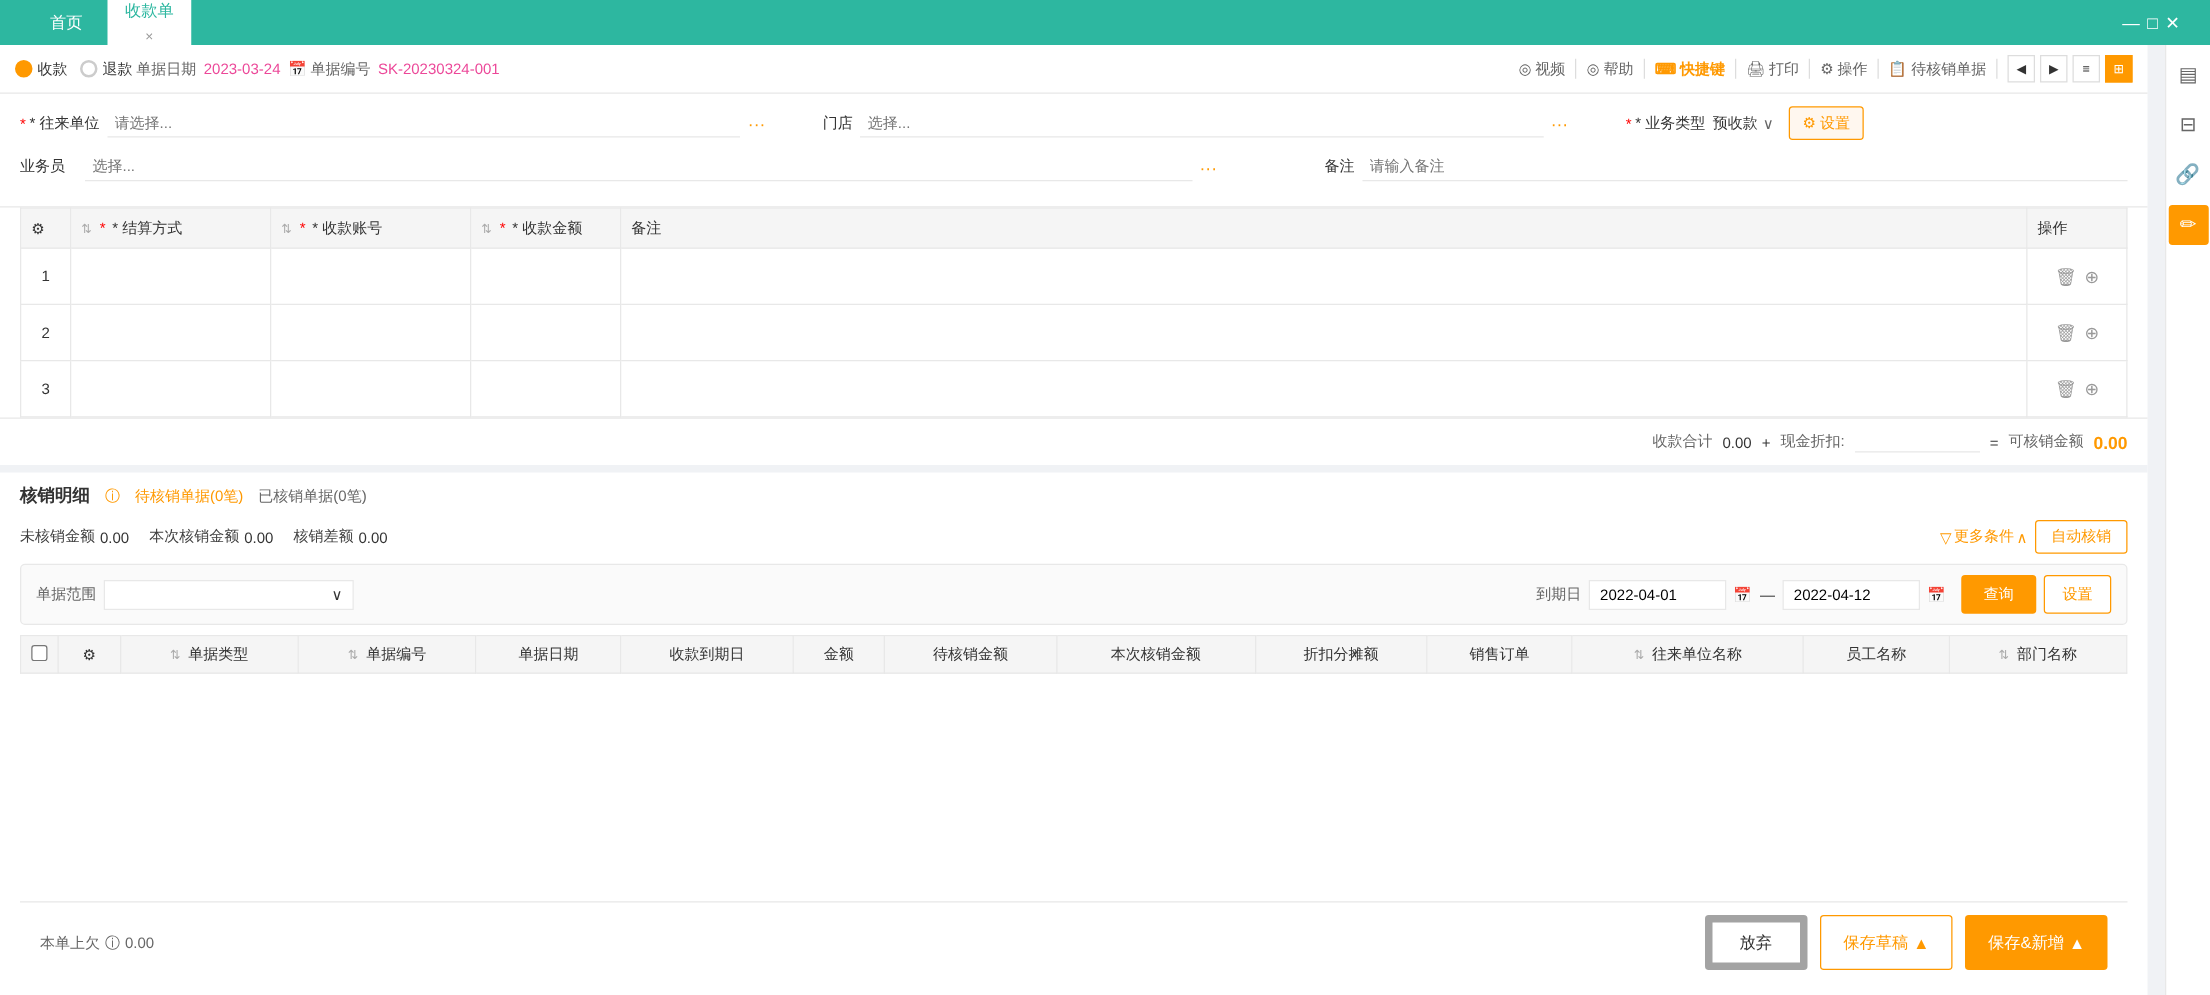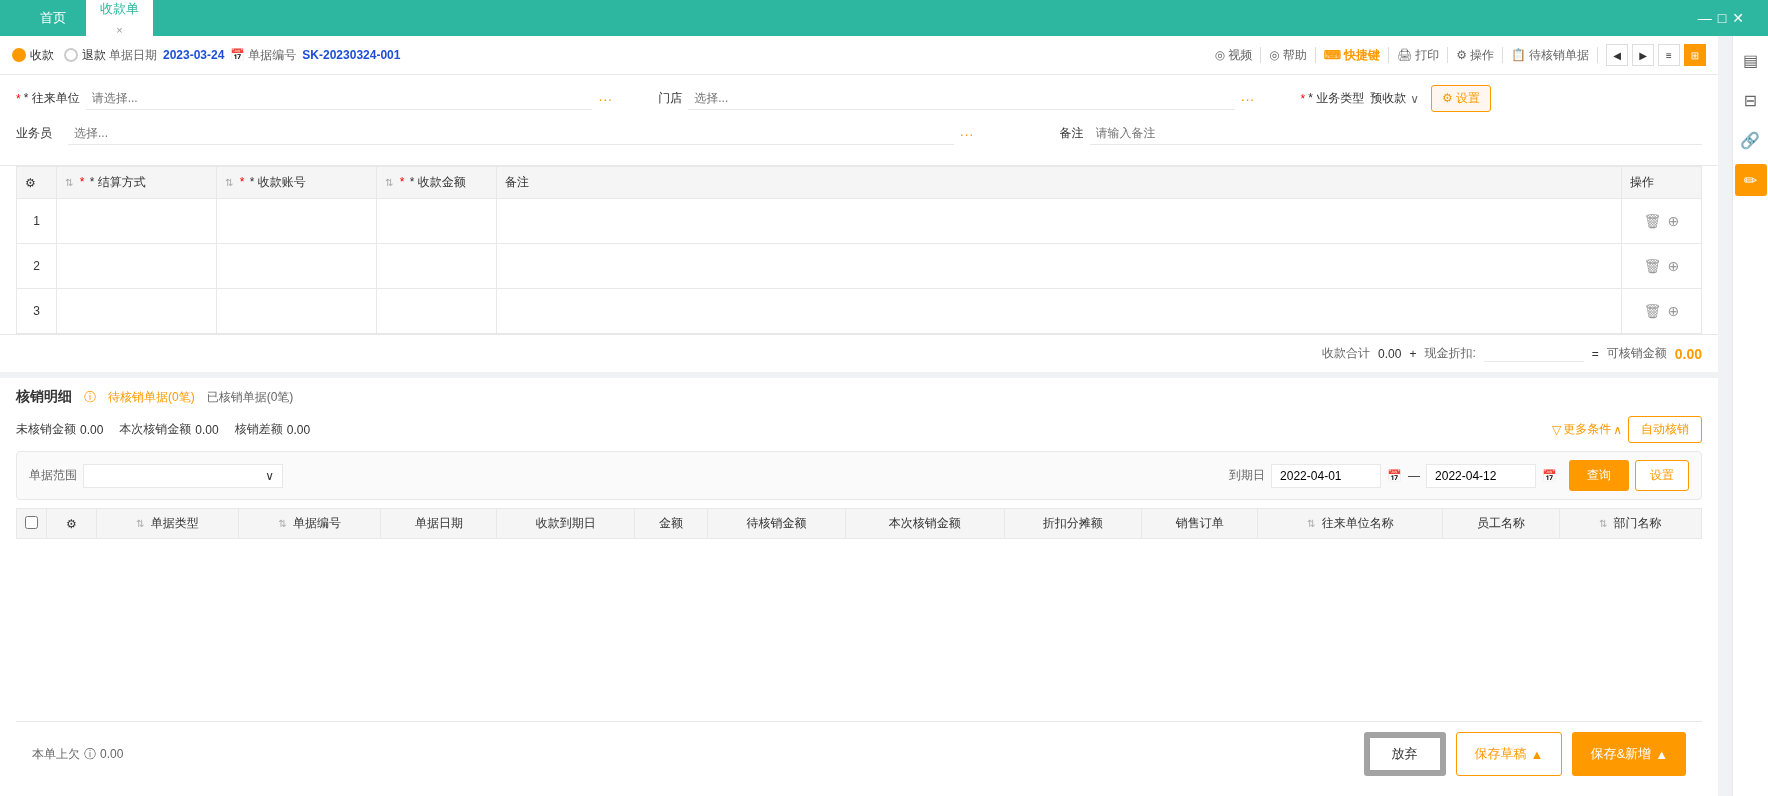--- a/index.html
+++ b/index.html
@@ -53,21 +53,21 @@
       border-bottom: 1px solid #e8e8e8;
       gap: 3px;
       flex-shrink: 0;
     }
     .radio-group { display: flex; align-items: center; gap: 10px; }
     .radio-item { display: flex; align-items: center; gap: 4px; cursor: pointer; }
     .radio-dot { width: 14px; height: 14px; border-radius: 50%; border: 2px solid #f90; background: #f90; }
     .radio-empty { width: 14px; height: 14px; border-radius: 50%; border: 2px solid #ccc; background: #fff; }
     .toolbar-field { display: flex; align-items: center; gap: 6px; }
     .toolbar-label { color: #666; white-space: nowrap; }
-    .toolbar-value { color: #1d4ed8; font-weight: 700; }
+    .toolbar-value { color: #ec4899; font-weight: 400; }
     .calendar-icon { color: #f90; cursor: pointer; }
     .toolbar-right { margin-left: auto; display: flex; align-items: center; gap: 8px; }
     .toolbar-btn { display: flex; align-items: center; gap: 3px; color: #666; cursor: pointer; font-size: 12px; }
     .toolbar-btn.highlight { color: #f90; font-weight: 600; }
     .divider-v { width: 1px; height: 16px; background: #ddd; }
     .view-icons { display: flex; gap: 4px; }
     .view-icon { width: 22px; height: 22px; border: 1px solid #ddd; display: flex; align-items: center; justify-content: center; cursor: pointer; font-size: 10px; }
     .view-icon.active { background: #f90; border-color: #f90; color: #fff; }
 
     

